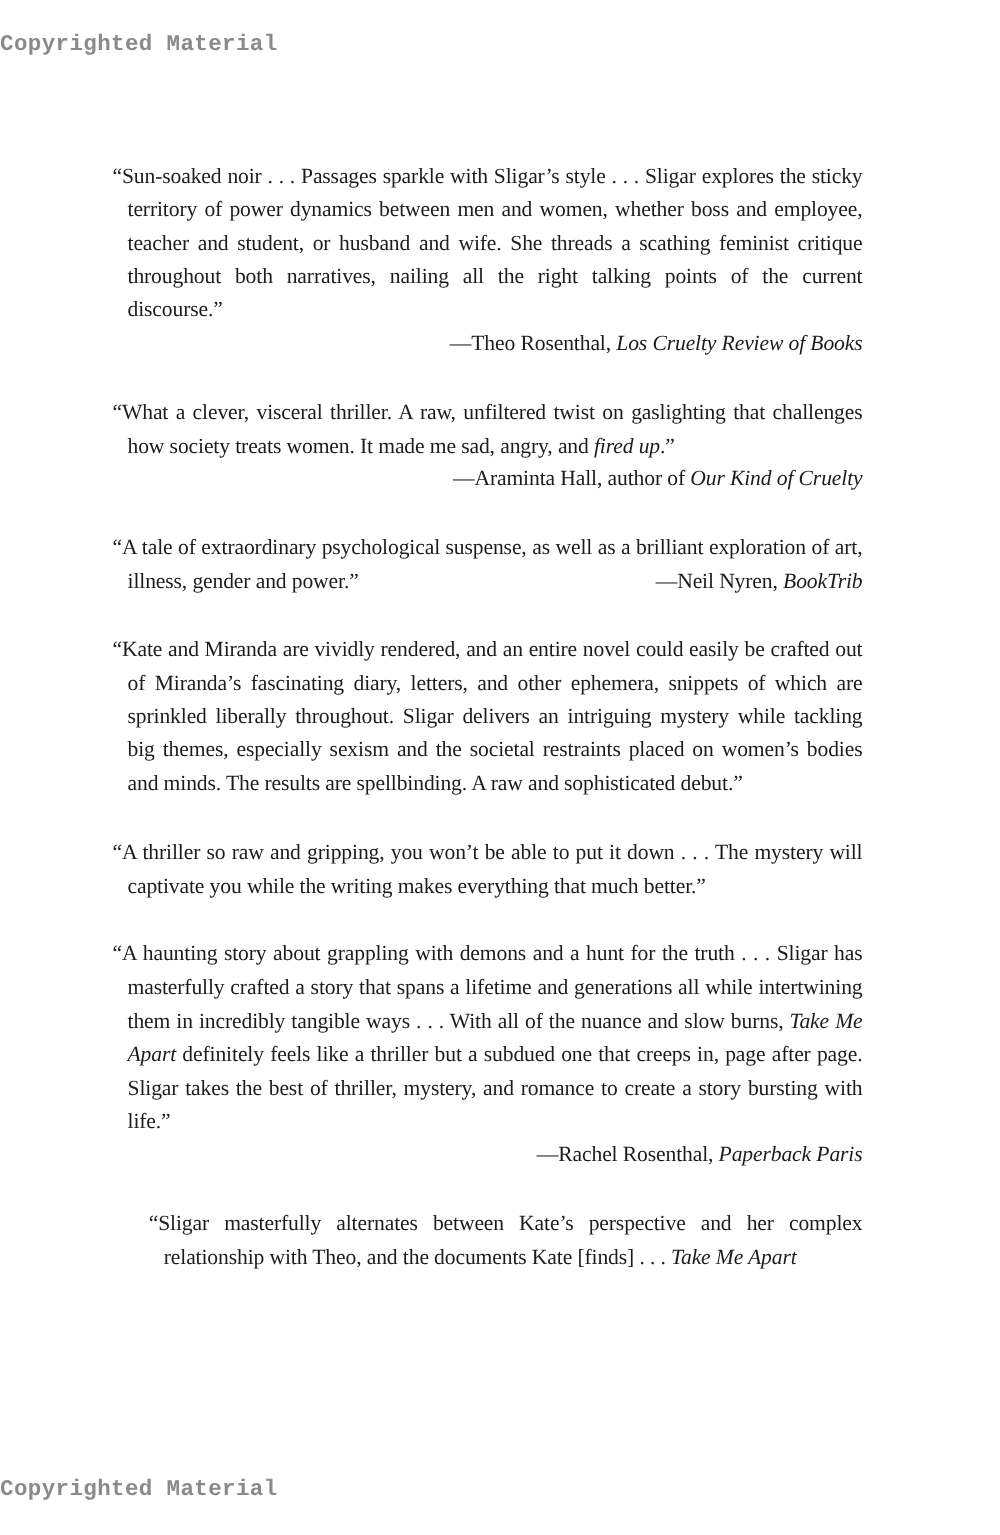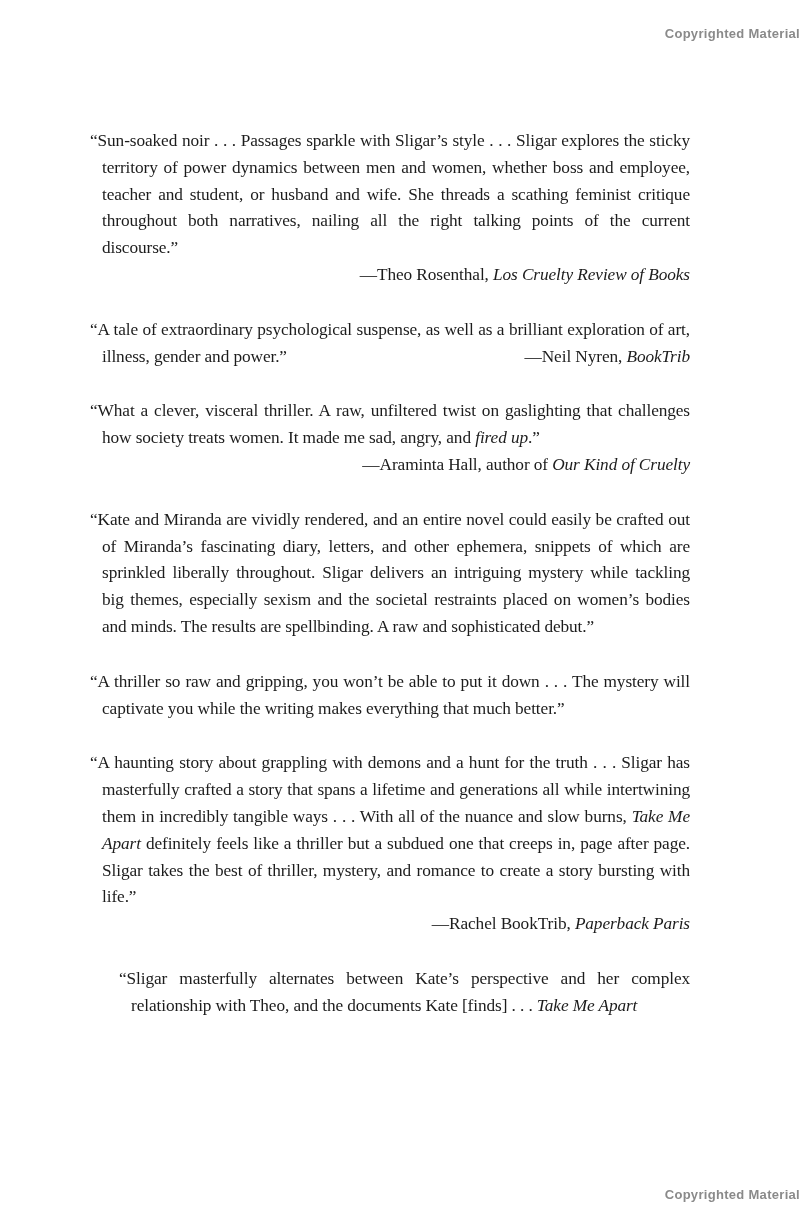--- a/index.html
+++ b/index.html
@@ -10,24 +10,24 @@
     margin: 0 auto;
     background: var(--bg, #ffffff);
     overflow: hidden;
     font-family: "Liberation Serif", "DejaVu Serif", serif;
     color: var(--text, #1c1c1c);
   }
   .banner {
     position: absolute;
     left: 0;
     width: 100%;
-    text-align: right;
-    font-family: Liberation Sans, sans-serif;
+    text-align: left;
+    font-family: Liberation Mono, monospace;
     font-weight: 700;
-    font-size: 13px;
+    font-size: 18px;
     letter-spacing: 0.3px;
     color: var(--banner, #8a8a8a);
   }
   .banner.top { top: 26px; }
   .banner.bottom { bottom: 26px; }
   .content {
     position: absolute;
     left: 90px;
     top: 128px;
     width: 600px;
@@ -65,36 +65,36 @@
 <div class="page" style="--bg: #ffffff; --text: #1c1c1c; --banner: #8a8a8a;">
   <div class="banner top">Copyrighted Material</div>
 
   <div class="content">
     <div id="quotes-container">
         <div class="quote-block">
           <p class="quote-text"><span>“Sun-soaked noir .&nbsp;.&nbsp;. Passages sparkle with Sligar’s style .&nbsp;.&nbsp;. Sligar explores the sticky territory of power dynamics between men and women, whether boss and employee, teacher and student, or husband and wife. She threads a scathing feminist critique throughout both narratives, nailing all the right talking points of the current discourse.”</span></p>
           <div class="attribution"><span>—Theo Rosenthal, </span><span class="ital">Los Cruelty Review of Books</span></div>
         </div>
         <div class="quote-block">
+          <p class="quote-text"><span>“What a clever, visceral thriller. A raw, unfiltered twist on gaslighting that challenges how society treats women. It made me sad, angry, and </span><span class="ital">fired up</span><span>.”</span></p>
+          <div class="attribution"><span>—Araminta Hall, author of </span><span class="ital">Our Kind of Cruelty</span></div>
+        </div>
+        <div class="quote-block">
           <p class="quote-text"><span>“A tale of extraordinary psychological suspense, as well as a brilliant exploration of art, illness, gender and power.”</span></p>
           <div class="attribution inline"><span>—Neil Nyren, </span><span class="ital">BookTrib</span></div>
-        </div>
-        <div class="quote-block">
-          <p class="quote-text"><span>“What a clever, visceral thriller. A raw, unfiltered twist on gaslighting that challenges how society treats women. It made me sad, angry, and </span><span class="ital">fired up</span><span>.”</span></p>
-          <div class="attribution"><span>—Araminta Hall, author of </span><span class="ital">Our Kind of Cruelty</span></div>
         </div>
         <div class="quote-block">
           <p class="quote-text"><span>“Kate and Miranda are vividly rendered, and an entire novel could easily be crafted out of Miranda’s fascinating diary, letters, and other ephemera, snippets of which are sprinkled liberally throughout. Sligar delivers an intriguing mystery while tackling big themes, especially sexism and the societal restraints placed on women’s bodies and minds. The results are spellbinding. A raw and sophisticated debut.”</span></p>
         </div>
         <div class="quote-block">
           <p class="quote-text"><span>“A thriller so raw and gripping, you won’t be able to put it down .&nbsp;.&nbsp;. The mystery will captivate you while the writing makes everything that much better.”</span></p>
         </div>
         <div class="quote-block">
           <p class="quote-text"><span>“A haunting story about grappling with demons and a hunt for the truth .&nbsp;.&nbsp;. Sligar has masterfully crafted a story that spans a lifetime and generations all while intertwining them in incredibly tangible ways .&nbsp;.&nbsp;. With all of the nuance and slow burns, </span><span class="ital">Take Me Apart</span><span> definitely feels like a thriller but a subdued one that creeps in, page after page. Sligar takes the best of thriller, mystery, and romance to create a story bursting with life.”</span></p>
-          <div class="attribution"><span>—Rachel BookTrib, </span><span class="ital">Paperback Paris</span></div>
+          <div class="attribution"><span>—Rachel Rosenthal, </span><span class="ital">Paperback Paris</span></div>
         </div>
         <div class="quote-block">
           <p class="quote-text"><span>“Sligar masterfully alternates between Kate’s perspective and her complex relationship with Theo, and the documents Kate [finds] .&nbsp;.&nbsp;. </span><span class="ital">Take Me Apart</span></p>
         </div>
       </div>
   </div>
 
   <div class="banner bottom">Copyrighted Material</div>
 </div>
 

